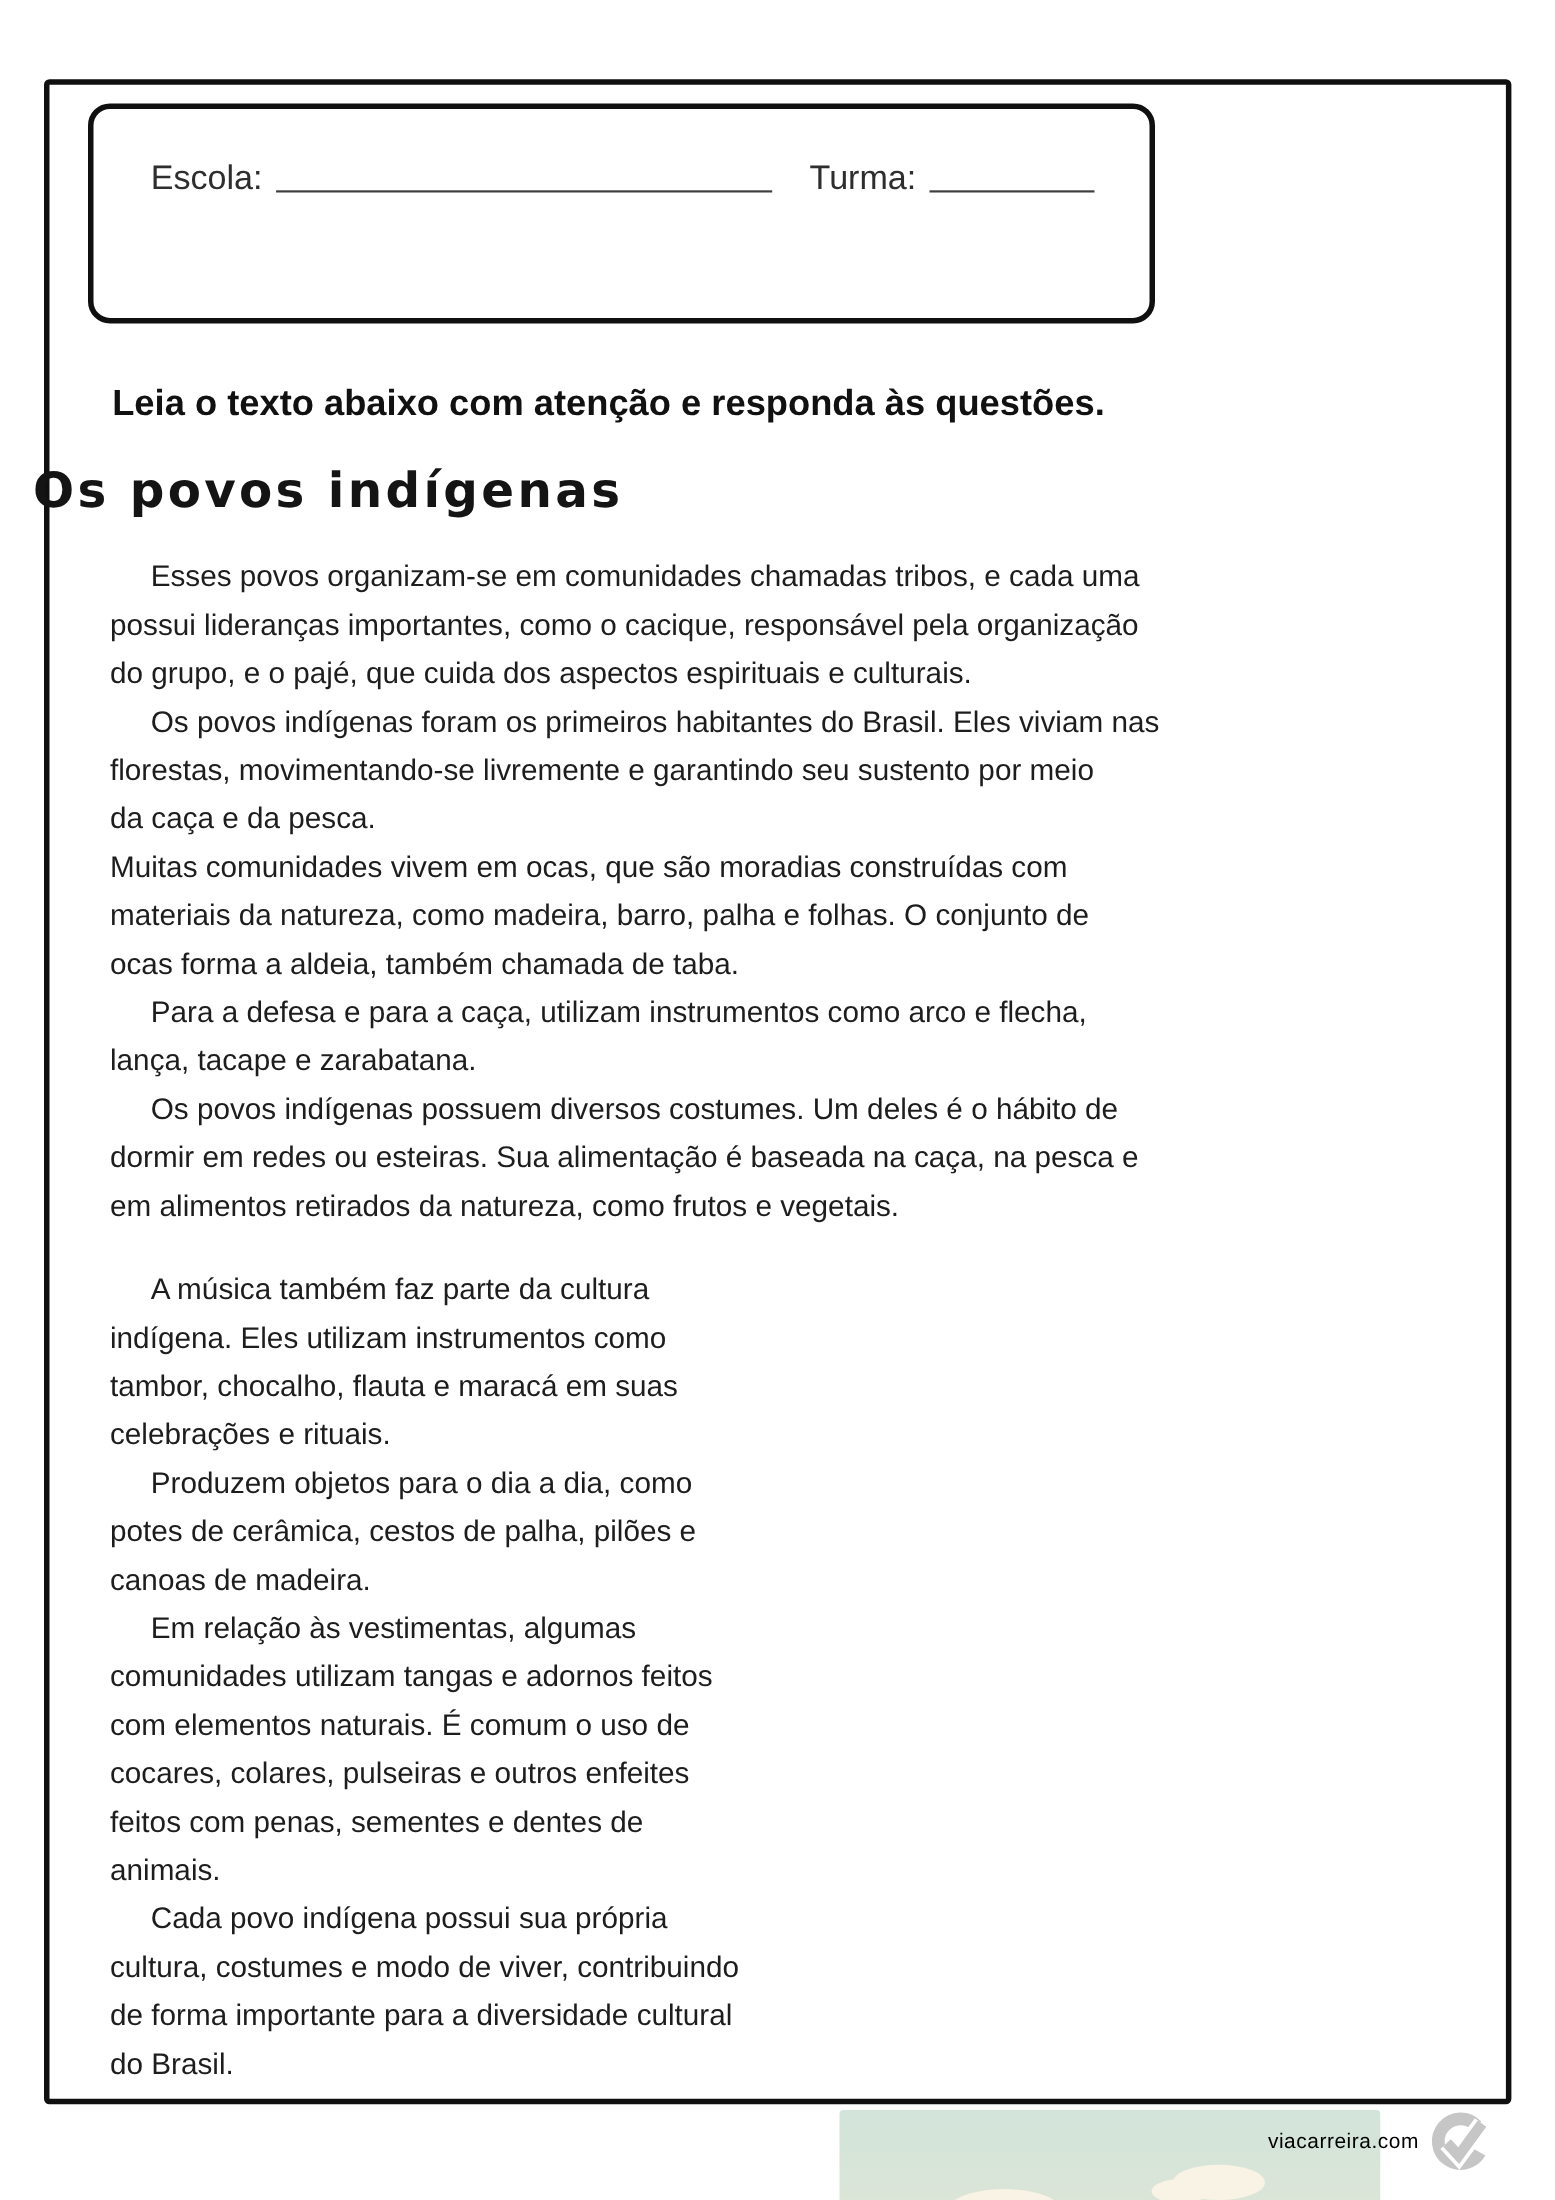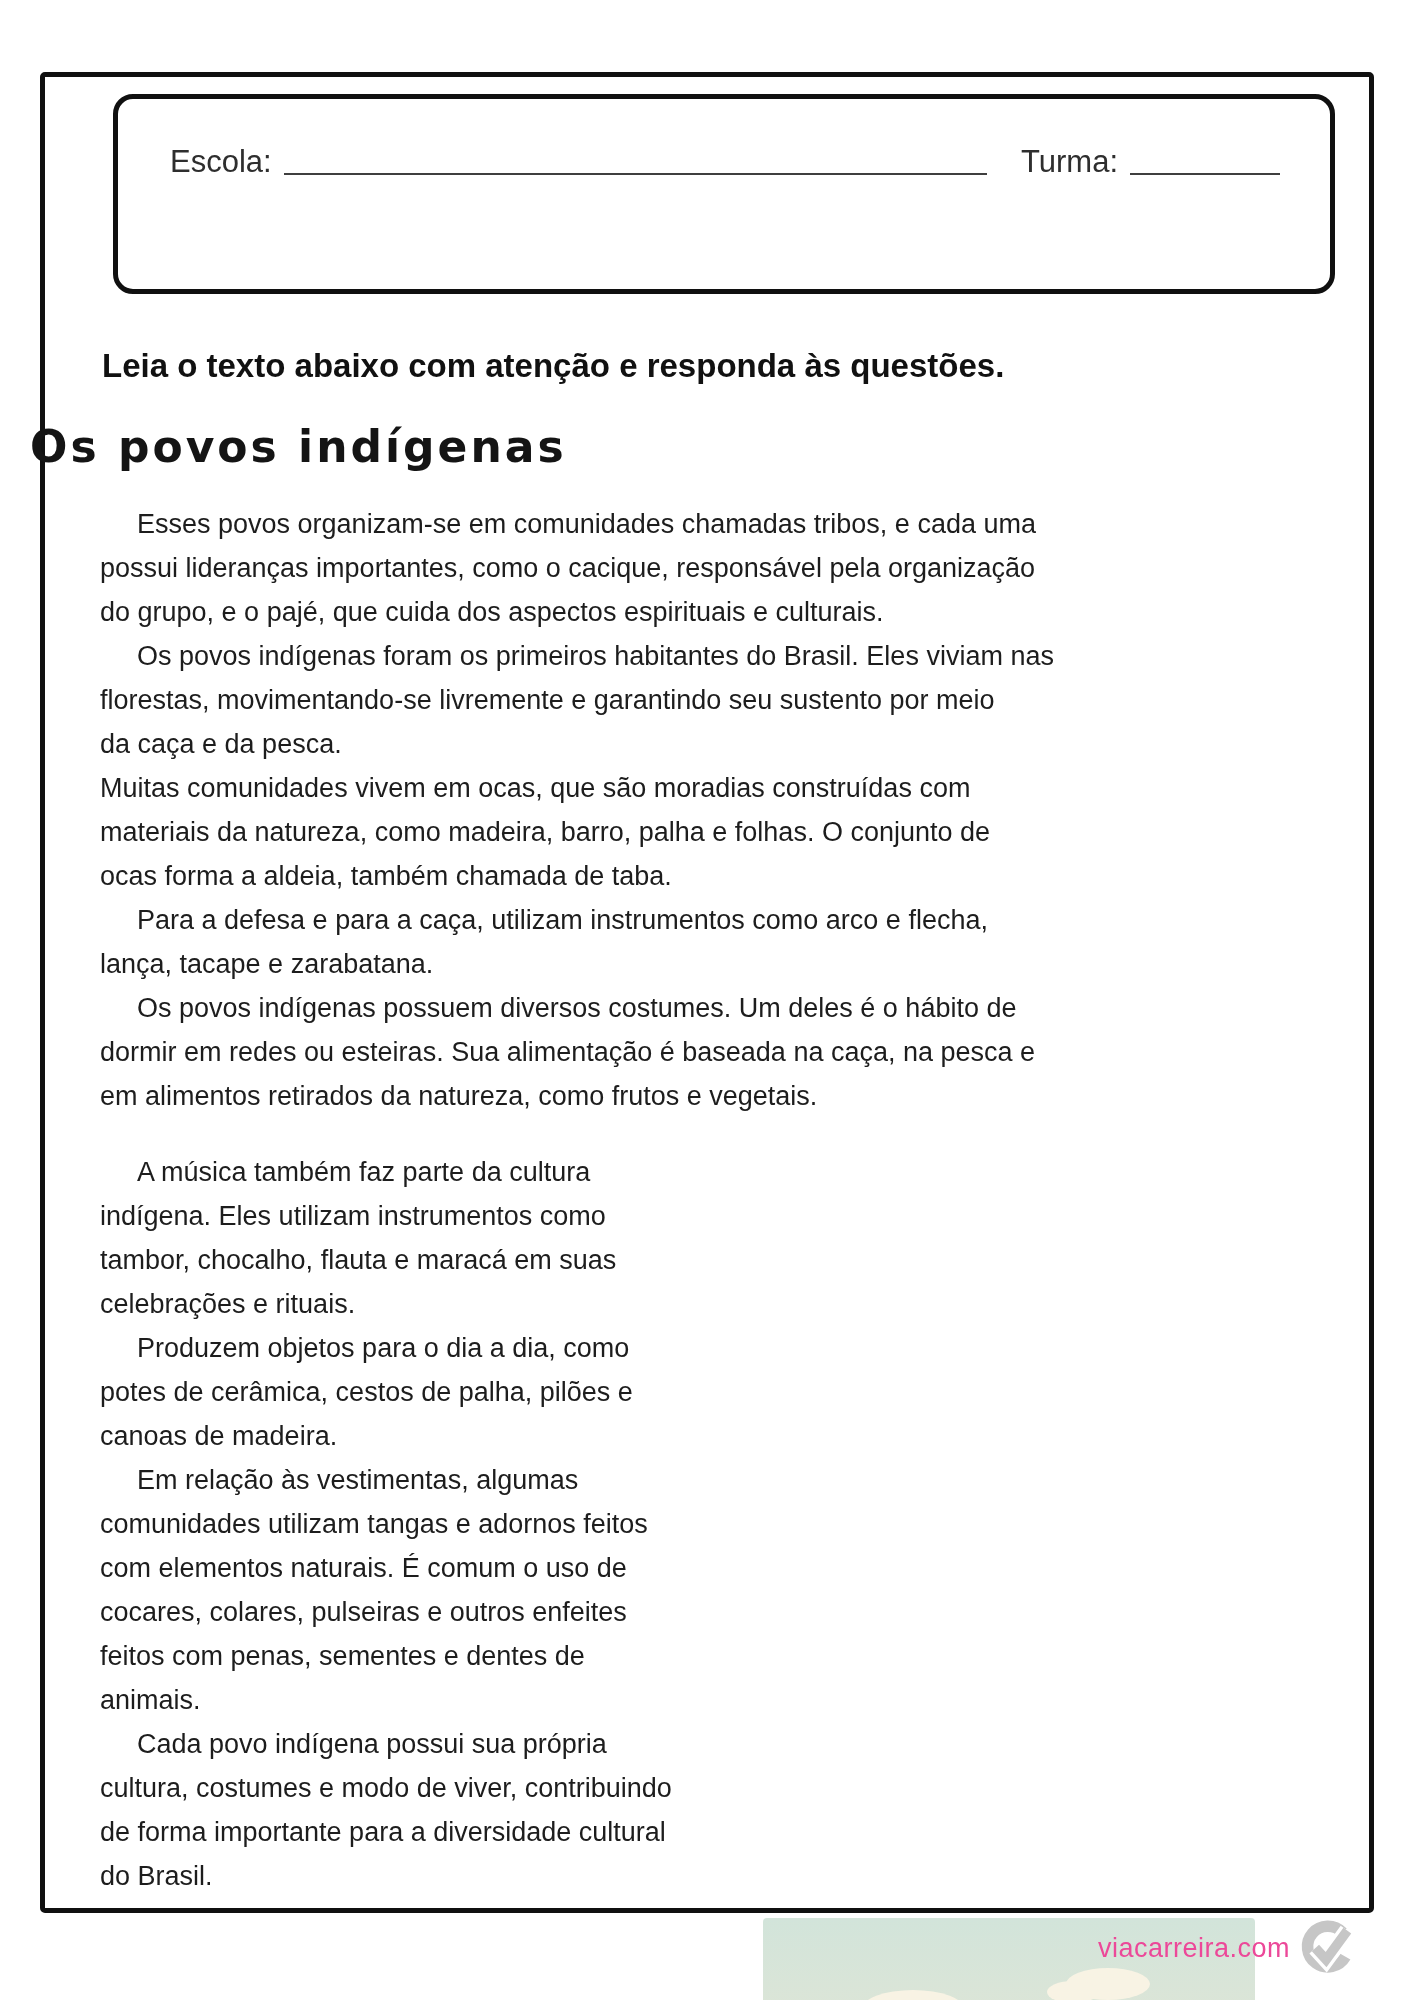--- a/index.html
+++ b/index.html
@@ -12,24 +12,24 @@
   .sheet { position:absolute; inset:0; background:#ffffff; }
 
   
   .frame {
     position:absolute; left:40px; top:72px; width:1334px; height:1841px;
     border:5px solid #101010; border-radius:5px;
   }
 
   
   .header-box {
-    position:absolute; left:35px; top:17px; width:1222px; height:200px;
+    position:absolute; left:35px; top:17px; width:970px; height:200px;
     border:5px solid #101010; border-radius:20px;
     padding:36px 50px 0 52px;
-    display:flex; flex-direction:column; gap:28px;margin-left:33px;
+    display:flex; flex-direction:column; gap:28px;
   }
   .field-row { display:flex; align-items:flex-end; font-size:31px; color:#2e2e2e; height:44px; }
   .label { white-space:nowrap; padding-right:12px; line-height:1.05; }
   .label.l2 { margin-left:34px; }
   .fill-line { display:block; border-bottom:2.5px solid #3f3f3f; margin-bottom:4px; height:30px; }
   .fill-line.grow { flex:1 1 auto; }
   .fill-line.short { flex:0 0 150px; }
   .date-text { white-space:nowrap; line-height:1.05; letter-spacing:1px; color:#2e2e2e; }
 
   
@@ -47,21 +47,21 @@
   .w1 { width:1040px; }
   .ind { text-indent:37px; }
 
   .section2 { display:flex; width:1155px; margin-top:32px;flex-direction:column; }
   .col-left { width:620px; flex:0 0 620px; }
   .illus { margin-left:auto; margin-top:20px; width:492px; height:595px; }
   .illus svg { display:block; width:492px; height:595px; border-radius:4px; }
 
   
   .footer { position:absolute; top:1916px; right:58px; display:flex; align-items:center; gap:10px; }
-  .footer-text { font-size:27px; color:#ec4899; letter-spacing:.5px; }
+  .footer-text { font-size:19px; color:#000000; letter-spacing:.5px; }
   .logo { display:block; }
 </style>
 </head>
 <body>
 
 <div class="sheet">
 
   <div class="frame">
 
     <div class="header-box">

